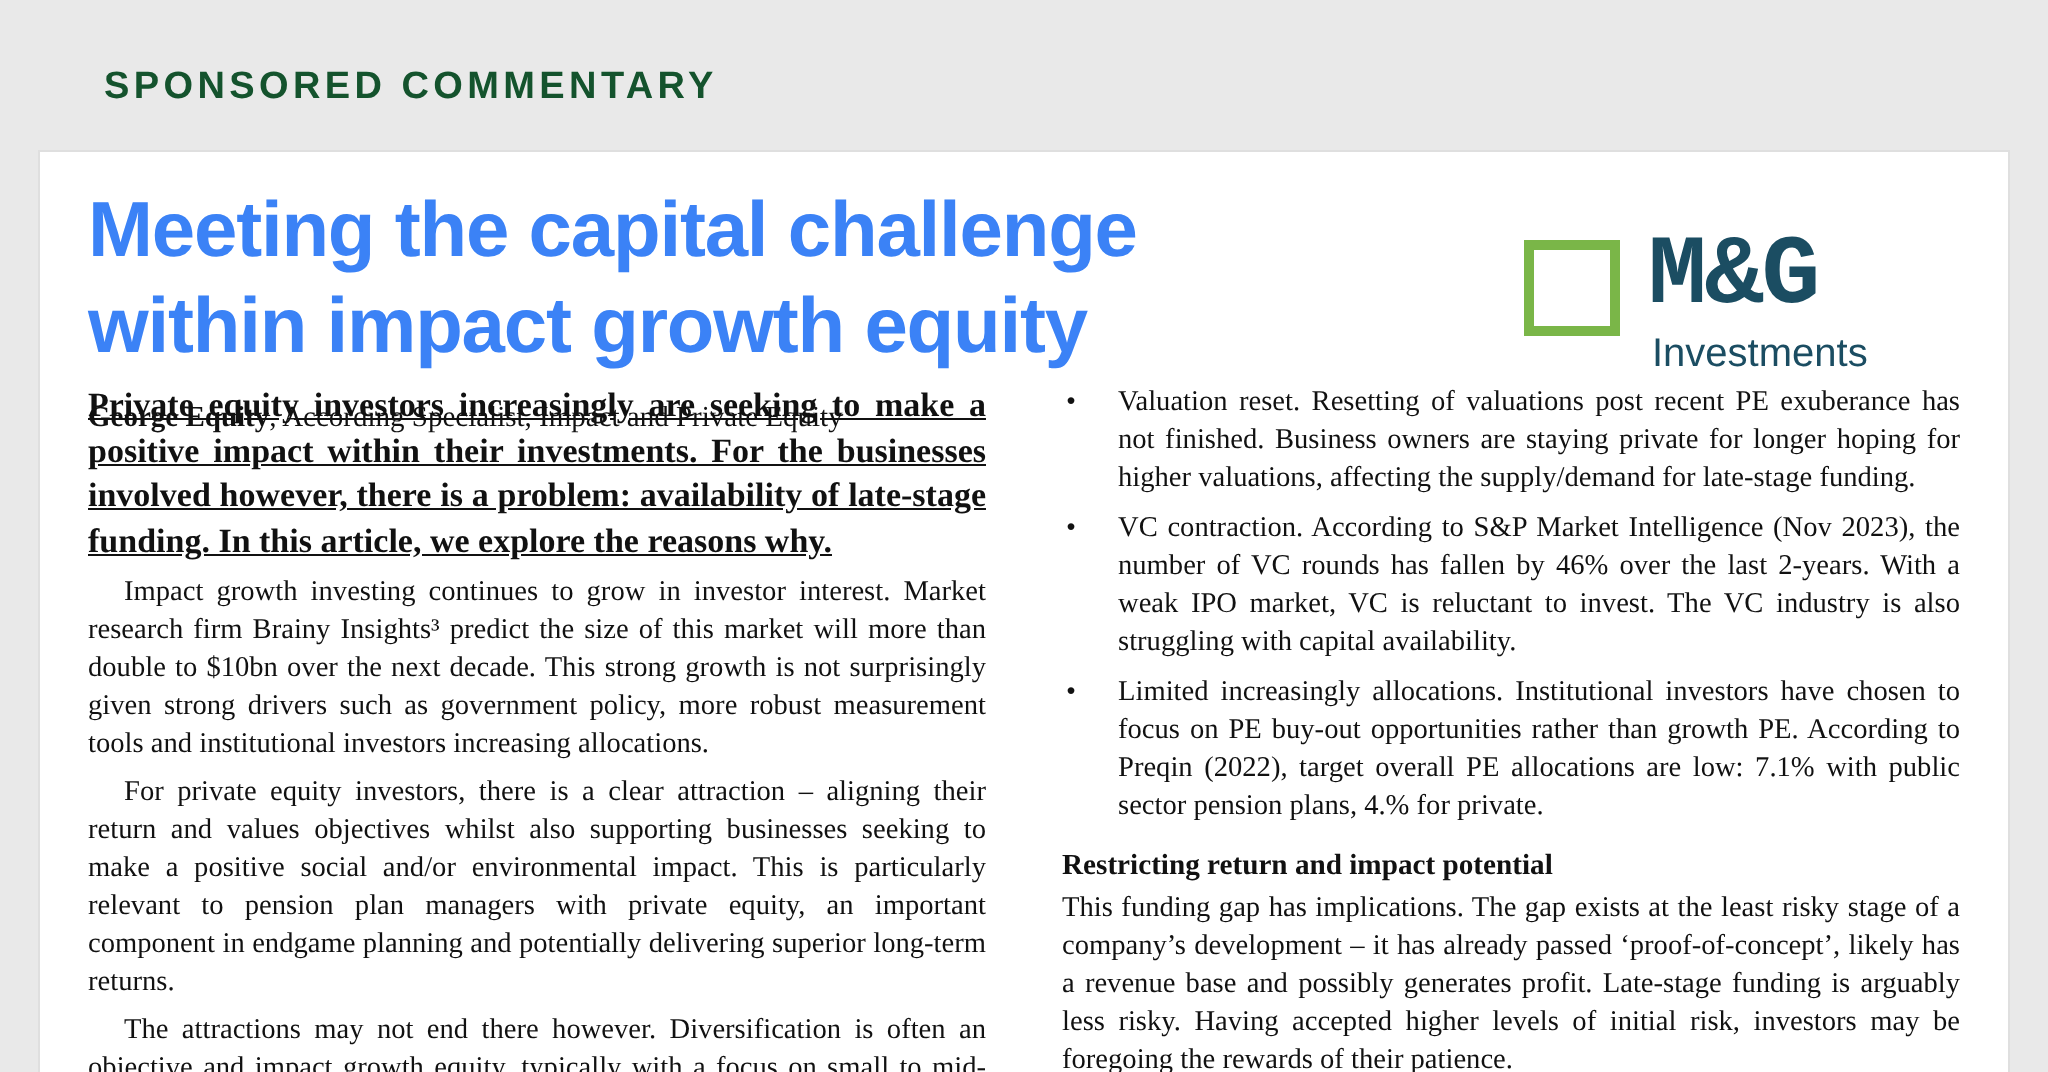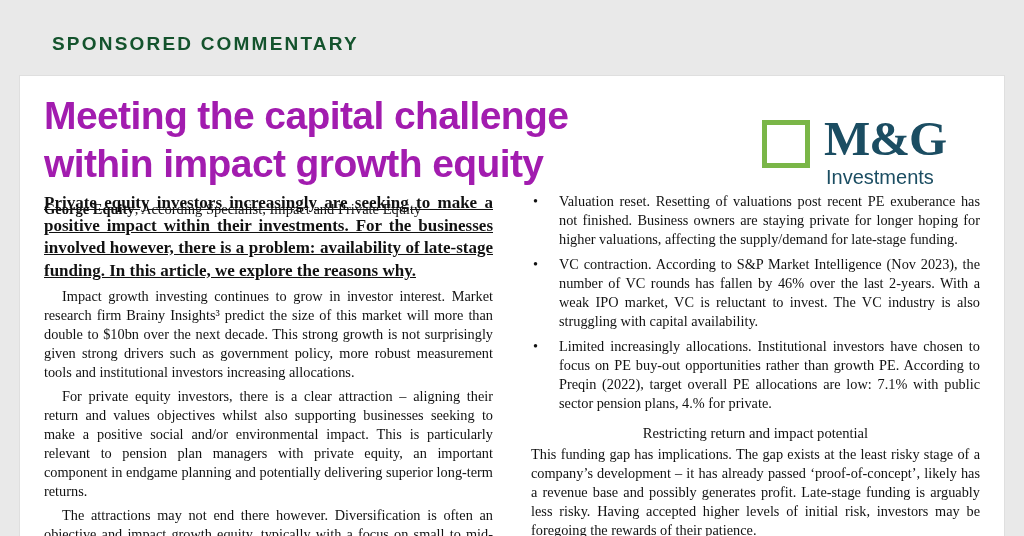--- a/index.html
+++ b/index.html
@@ -50,21 +50,21 @@
     right: 24px;
     bottom: 0;
   }
 
   .headline {
     font-family: "Liberation Sans", sans-serif;
     font-weight: bold;
     font-size: 39px;
     line-height: 1.22;
     letter-spacing: -0.6px;
-    color: #a21caf;
+    color: #3b82f6;
     width: 640px;
     margin: 0;
   }
 
   .logo {
     position: absolute;
     right: 8px;
     top: 24px;
     width: 210px;
     height: 86px;
@@ -76,21 +76,21 @@
     width: 48px;
     height: 48px;
     border: 5px solid #7ab648;
     background: #fff;
     box-sizing: border-box;
   }
   .logo-mg {
     position: absolute;
     left: 62px;
     top: -6px;
-    font-family: Liberation Serif, serif;
+    font-family: Liberation Mono, monospace;
     font-weight: bold;
     font-size: 49px;
     letter-spacing: -1px;
     color: #1b4d62;
   }
   .logo-sub {
     position: absolute;
     left: 64px;
     top: 50px;
     font-family: "Liberation Sans", sans-serif;
@@ -148,24 +148,23 @@
   .bullets li:before {
     content: "•";
     position: absolute;
     left: 2px;
     top: 0;
   }
   .bullets b { font-weight: normal; }
 
   .subhead {
     font-family: "Liberation Serif", serif;
-    font-weight: normal;
+    font-weight: bold;
     font-size: 14.6px;
     margin: 12px 0 3px 0;
-    text-align: center;
   }
   .spacer-xs { height: 5px; }
 
   .fade-bottom {
     position: absolute;
     left: 0;
     bottom: 0;
     width: 1024px;
     height: 6px;
     background: transparent;

